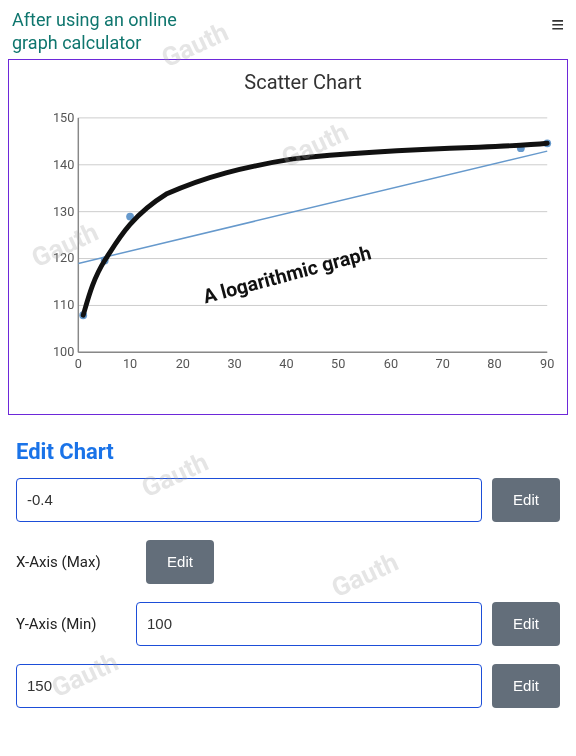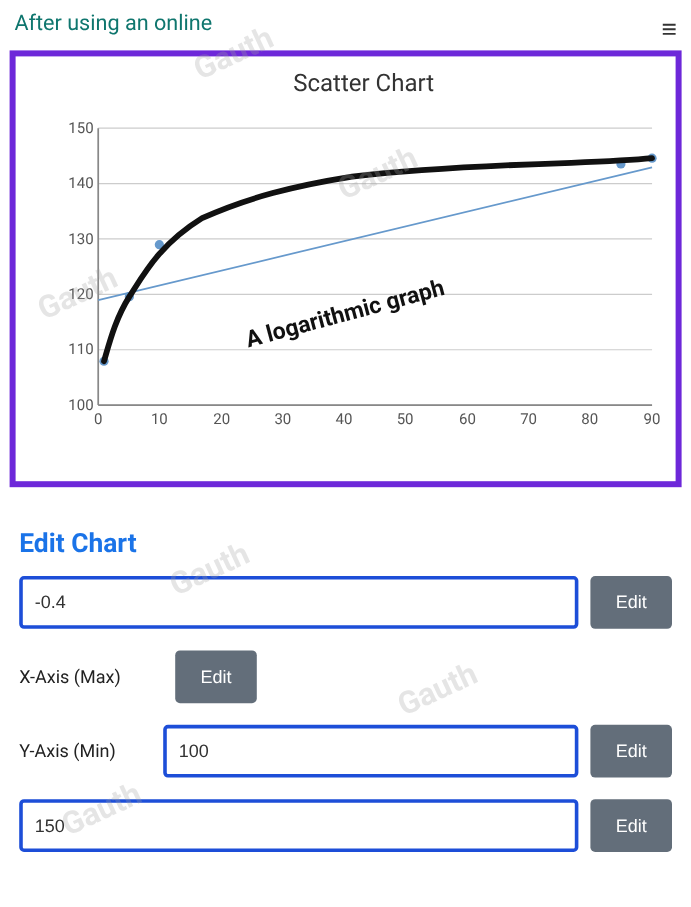--- a/index.html
+++ b/index.html
@@ -28,22 +28,22 @@
     .menu-icon {
       font-size: 22px;
       color: #333;
       cursor: pointer;
       margin-top: 4px;
     }
 
     
     .chart-container {
       position: relative;
-      margin: 0 8px 23px 8px;
-      border: 5px solid #6d28d9;
+      margin: 0 8px 12px 8px;
+      border: 1px solid #6d28d9;
       background: #fff;
       padding: 10px 10px 30px 40px;
     }
 
     .chart-title {
       text-align: center;
       font-size: 20px;
       font-weight: 400;
       color: #333;
       margin-bottom: 6px;
@@ -78,21 +78,21 @@
     }
     .field-label {
       width: 120px;
       font-size: 15px;
       color: #222;
       flex-shrink: 0;
     }
     .field-input {
       flex: 1;
       height: 44px;
-      border: 3px solid #1d4ed8;
+      border: 1px solid #1d4ed8;
       border-radius: 4px;
       padding: 0 10px;
       font-size: 15px;
       color: #333;
       background: #fff;
       outline: none;
     }
     .edit-btn {
       width: 68px;
       height: 44px;
@@ -132,20 +132,21 @@
   <span class="pwm" style="top:130px;left:280px;">Gauth</span>
   <span class="pwm" style="top:230px;left:30px;">Gauth</span>
   <span class="pwm" style="top:460px;left:140px;">Gauth</span>
   <span class="pwm" style="top:560px;left:330px;">Gauth</span>
   <span class="pwm" style="top:660px;left:50px;">Gauth</span>
 </div>
 
 <div class="header">
   <div class="header-title">
     <span>After using an online</span><br>
+    <span>graph calculator</span>
   </div>
   <div class="menu-icon">≡</div>
 </div>
 
 <div class="chart-container">
   <div class="chart-title">Scatter Chart</div>
   <div class="chart-svg-wrap">
     <svg class="chart" viewBox="0 0 520 270">
 
       <line x1="30" y1="10" x2="510" y2="10" stroke="#ccc" stroke-width="1"></line>

